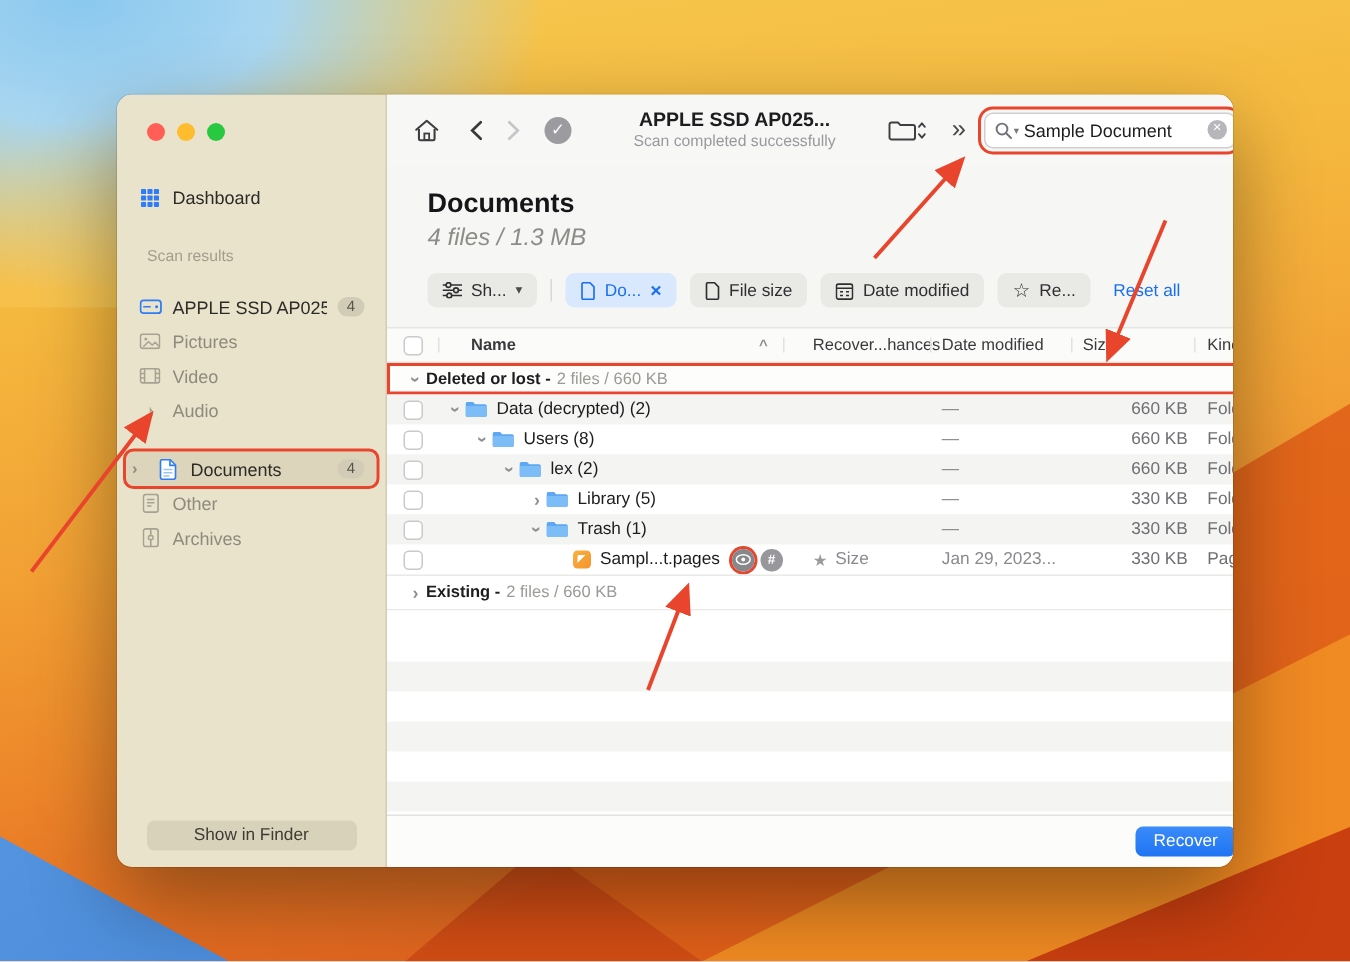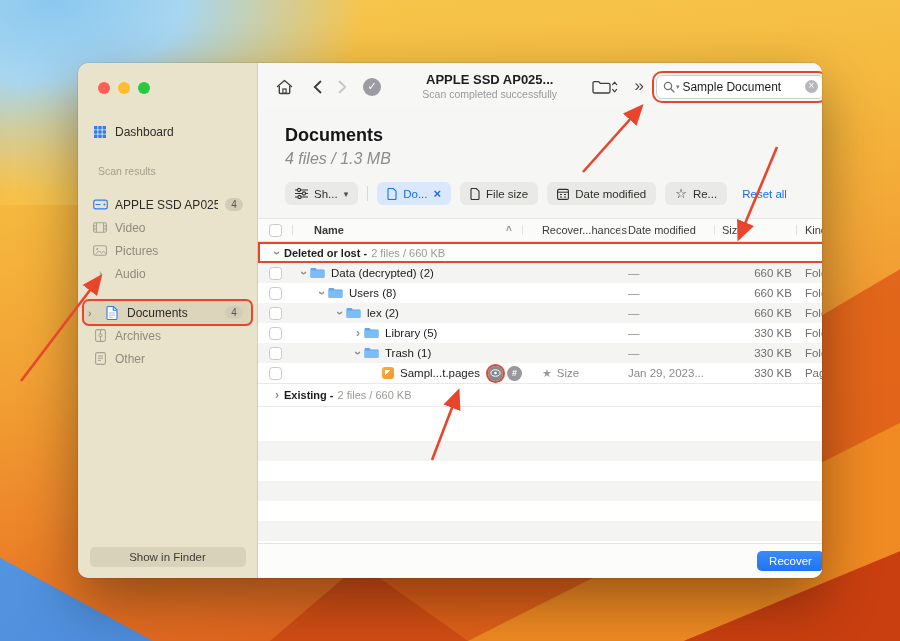--- a/index.html
+++ b/index.html
@@ -31,21 +31,21 @@
   .side-item.dark { color:#2b2b27;margin-top:16px; }
   .side-item .lbl { flex:1; white-space:nowrap; overflow:hidden; }
   .side-item.sel { background:#ddd5bb; outline:2px solid #e8452c; }
   .dash-wrap { margin-top:26px; }
   .section-label { font-size:10.5px; color:#a39d8b; margin:22px 0 6px 20px; }
   .badge { background:#d2ccb7; color:#55544c; font-size:10px; border-radius:9px; padding:1px 6px; min-width:18px; text-align:center; }
   .disc { width:9px; font-size:11px; color:#8f8a7b; font-weight:600; margin-left:-4px; }
   .icon16 { width:16px; height:16px; display:flex; align-items:center; justify-content:center; flex-shrink:0; }
   .note { font-size:14px; color:#a29d8e; }
   .side-footer { position:absolute; left:0; right:0; bottom:11px; display:flex; justify-content:center; }
-  .btn-finder { background:#d9d2bb; border:none; border-radius:5px; font-size:11.5px; color:#3c3b34; padding:4px 0; width:156px; font-family:inherit; }
+  .btn-finder { background:#d9d2bb; border:none; border-radius:5px; font-size:11.5px; color:#3c3b34; padding:4px 0; width:140px; font-family:inherit; }
 
   
   .main { flex:1; background:#f6f6f4; display:flex; flex-direction:column; position:relative; }
   .toolbar { height:47px; display:flex; align-items:center; background:#f7f7f6; padding:0 10px 0 18px; flex-shrink:0; }
   .tb-ico { display:flex; align-items:center; justify-content:center; }
   .tb-back { margin-left:20px; } .tb-fwd { margin-left:16px; }
   .chk-circle { width:18px; height:18px; border-radius:50%; background:#9b9ba0; color:#fff; font-size:11px; display:flex; align-items:center; justify-content:center; margin-left:16px; }
   .title-block { flex:1; text-align:center; line-height:1.25; margin-left:6px; }
   .tb-title { font-size:13px; font-weight:bold; color:#1d1d1f; }
   .tb-sub { font-size:10.5px; color:#9a9a9e; }
@@ -168,35 +168,35 @@
             </svg>
         </span>
         <span class="lbl">APPLE SSD AP025...</span>
         <span class="badge">4</span>
       </div>
 
       <div class="side-item">
         <span class="icon16">
           <svg width="14" height="11" viewBox="0 0 14 11">
               <rect x=".6" y=".8" width="12.8" height="9.4" rx="1.6" fill="none" stroke="#a6a192" stroke-width="1.1"></rect>
-              <path d="M3.4 1 v9 M10.6 1 v9 M.8 4 h2.4 M.8 7 h2.4 M10.8 4 h2.4 M10.8 7 h2.4" stroke="#a6a192" stroke-width="1"></path>
-            </svg>
-        </span>
-        <span class="lbl">Video</span>
+              <circle cx="4.2" cy="4" r="1" fill="#a6a192"></circle>
+              <path d="M2.5 9.2 L6 5.8 L8.5 8 L10.5 6.2 L12.7 8.6" fill="none" stroke="#a6a192" stroke-width="1"></path>
+            </svg>
+        </span>
+        <span class="lbl">Pictures</span>
       </div>
 
       <div class="side-item">
         <span class="icon16">
           <svg width="14" height="11" viewBox="0 0 14 11">
               <rect x=".6" y=".8" width="12.8" height="9.4" rx="1.6" fill="none" stroke="#a6a192" stroke-width="1.1"></rect>
-              <circle cx="4.2" cy="4" r="1" fill="#a6a192"></circle>
-              <path d="M2.5 9.2 L6 5.8 L8.5 8 L10.5 6.2 L12.7 8.6" fill="none" stroke="#a6a192" stroke-width="1"></path>
-            </svg>
-        </span>
-        <span class="lbl">Pictures</span>
+              <path d="M3.4 1 v9 M10.6 1 v9 M.8 4 h2.4 M.8 7 h2.4 M10.8 4 h2.4 M10.8 7 h2.4" stroke="#a6a192" stroke-width="1"></path>
+            </svg>
+        </span>
+        <span class="lbl">Video</span>
       </div>
 
       <div class="side-item">
         <span class="icon16 note">♪</span>
         <span class="lbl">Audio</span>
       </div>
 
       <div class="side-item dark sel">
         <span class="disc">›</span>
         <span class="icon16">
@@ -207,35 +207,35 @@
             </svg>
         </span>
         <span class="lbl">Documents</span>
         <span class="badge">4</span>
       </div>
 
       <div class="side-item">
         <span class="icon16">
           <svg width="11" height="13" viewBox="0 0 11 13">
               <rect x=".6" y=".6" width="9.8" height="11.8" rx="1.6" fill="none" stroke="#a6a192" stroke-width="1.1"></rect>
+              <path d="M3 4 h5 M3 6.2 h5 M3 8.4 h3" stroke="#a6a192" stroke-width="1"></path>
+            </svg>
+        </span>
+        <span class="lbl">Other</span>
+      </div>
+
+      <div class="side-item">
+        <span class="icon16">
+          <svg width="11" height="13" viewBox="0 0 11 13">
+              <rect x=".6" y=".6" width="9.8" height="11.8" rx="1.6" fill="none" stroke="#a6a192" stroke-width="1.1"></rect>
               <path d="M5.5 1 v4 M5.5 8 v4" stroke="#a6a192" stroke-width="1.1"></path>
               <rect x="4" y="5.2" width="3" height="2.4" rx=".6" fill="none" stroke="#a6a192" stroke-width="1"></rect>
             </svg>
         </span>
         <span class="lbl">Archives</span>
-      </div>
-
-      <div class="side-item">
-        <span class="icon16">
-          <svg width="11" height="13" viewBox="0 0 11 13">
-              <rect x=".6" y=".6" width="9.8" height="11.8" rx="1.6" fill="none" stroke="#a6a192" stroke-width="1.1"></rect>
-              <path d="M3 4 h5 M3 6.2 h5 M3 8.4 h3" stroke="#a6a192" stroke-width="1"></path>
-            </svg>
-        </span>
-        <span class="lbl">Other</span>
       </div>
     </div>
 
     <div class="side-footer">
       <button class="btn-finder">Show in Finder</button>
     </div>
   </div>
 
   <div class="main">
 

